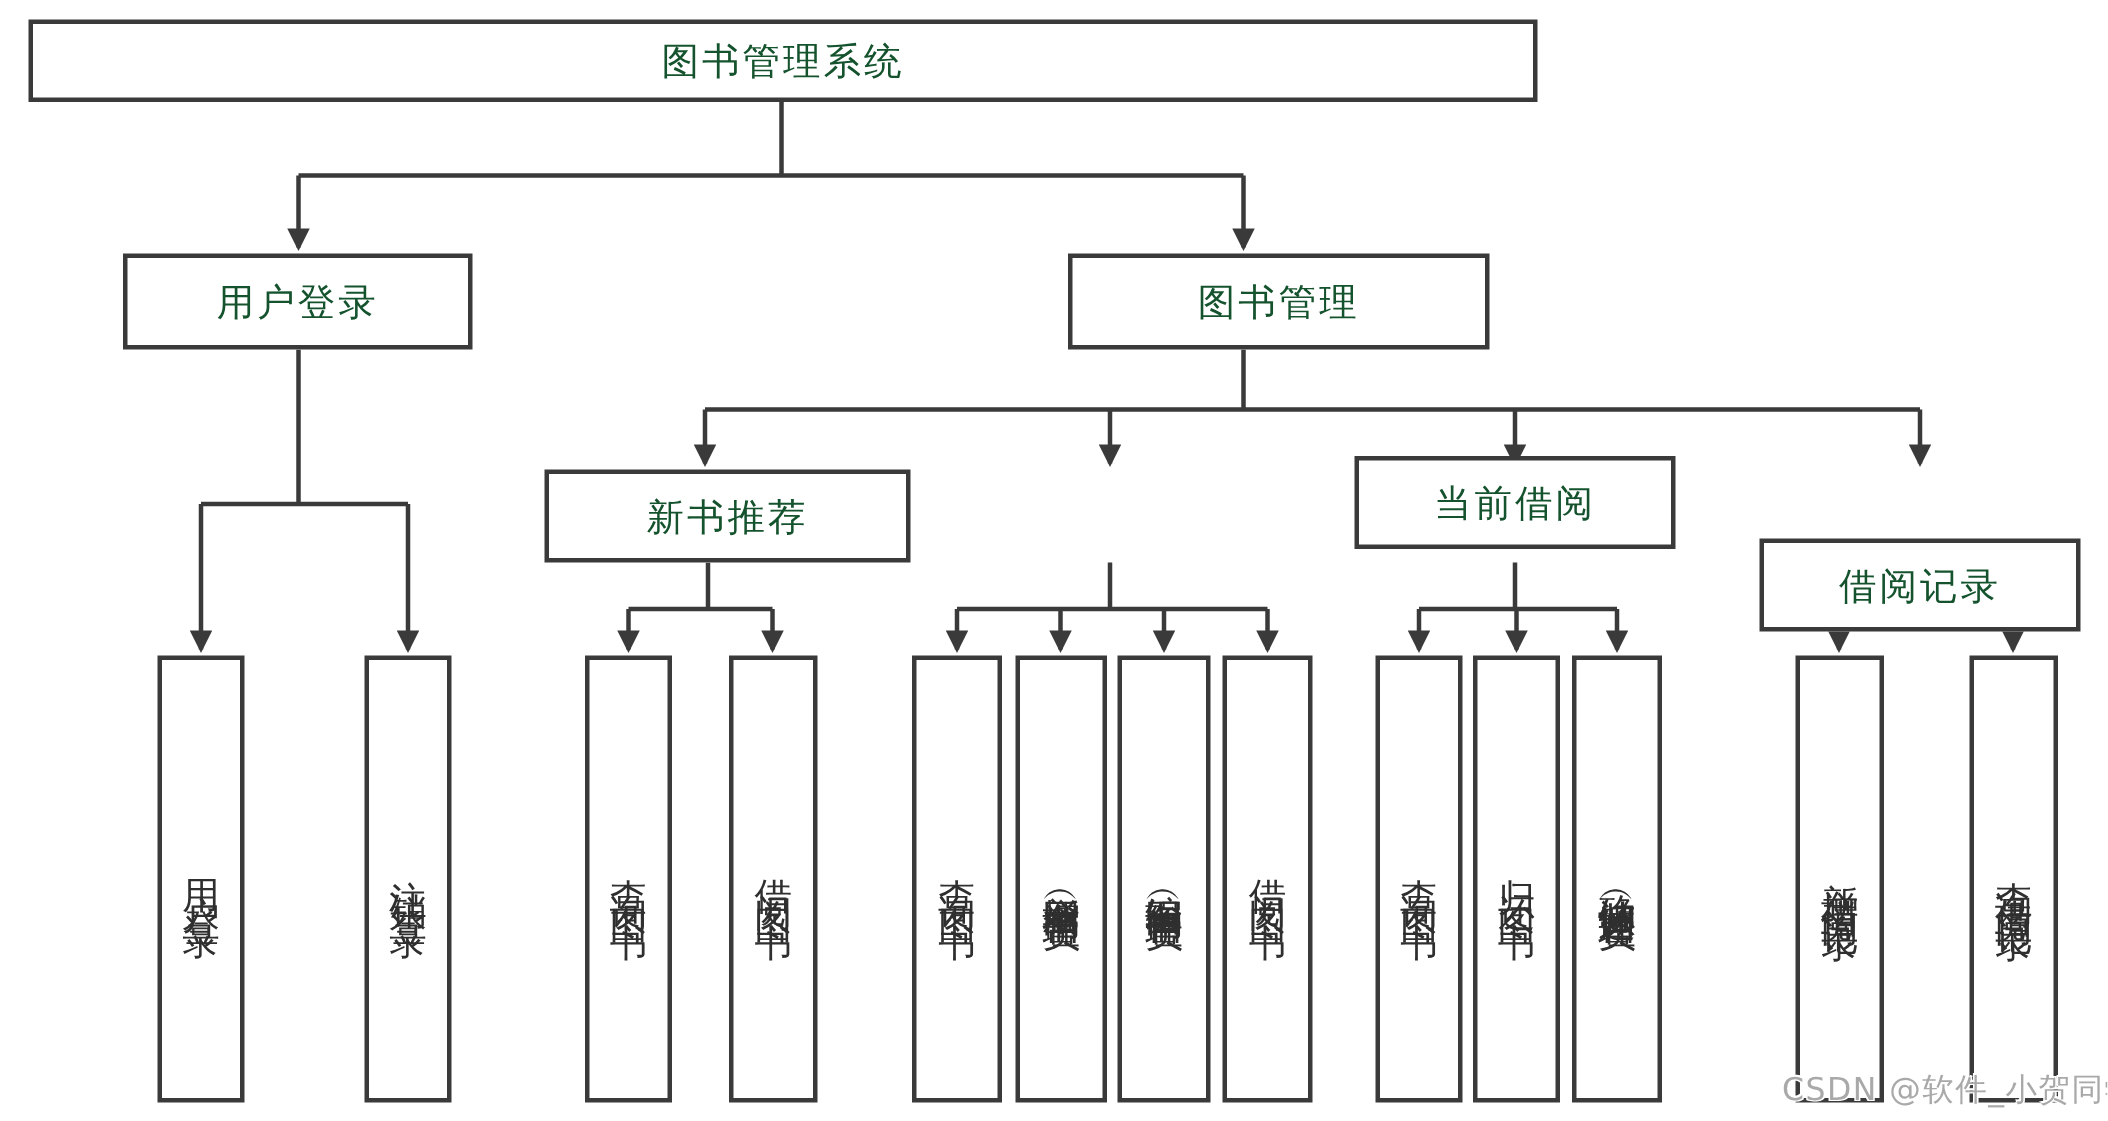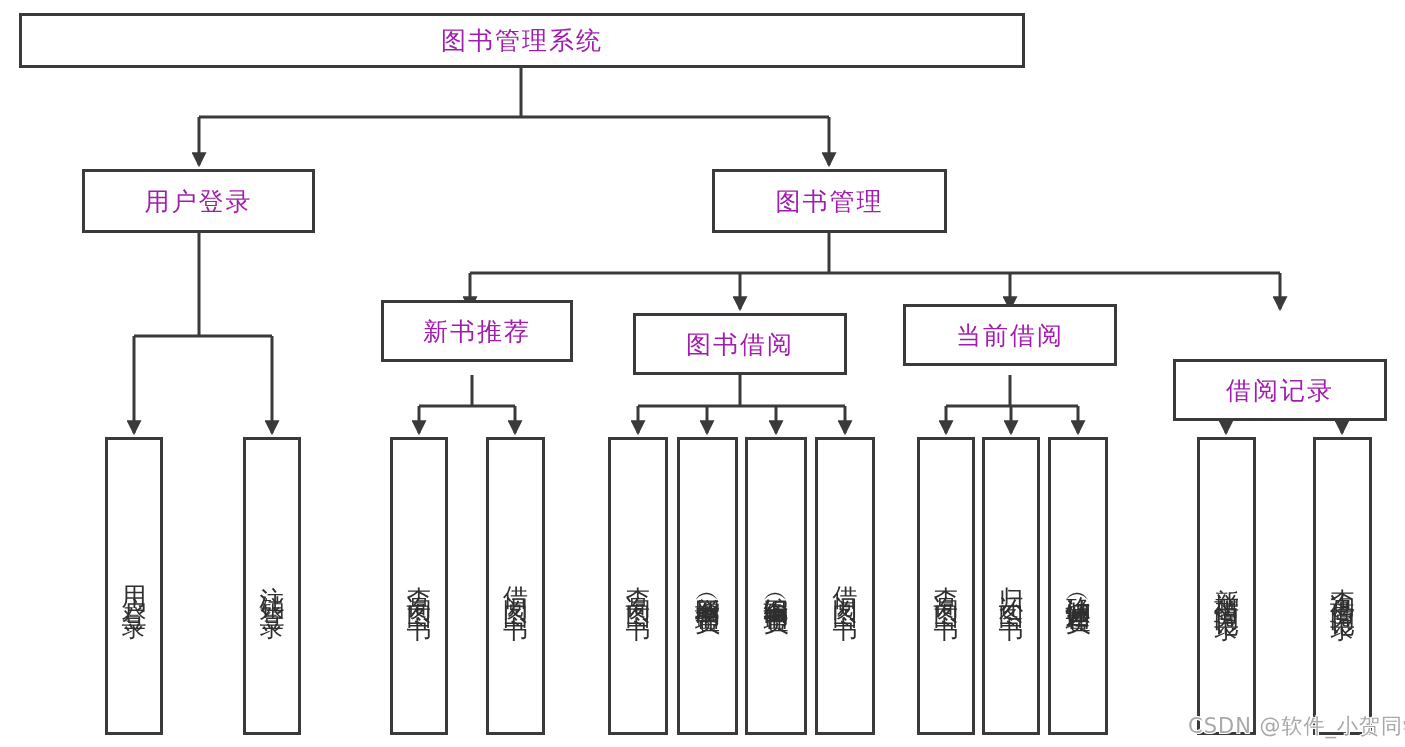--- a/index.html
+++ b/index.html
@@ -13,21 +13,21 @@
   }
   .wires{position:absolute;left:0;top:0;width:1405px;height:747px;}
   .node{
     position:absolute;
     box-sizing:border-box;
     border:3px solid #3a3a3a;
     background:#ffffff;
     display:flex;align-items:center;justify-content:center;
     font-size:25px;
     letter-spacing:2px;
-    color:#a21caf;
+    color:#14532d;
   }
   .leaf{
     position:absolute;
     box-sizing:border-box;
     border:3px solid #3a3a3a;
     background:#ffffff;
     display:flex;align-items:center;justify-content:center;
     font-size:25px;
     top:437px;height:298px;
   }
@@ -98,24 +98,23 @@
       <line x1="1011" y1="406" x2="1011" y2="433" marker-end="url(#arrow)"></line>
       <line x1="1078" y1="406" x2="1078" y2="433" marker-end="url(#arrow)"></line>
       <line x1="1226" y1="406" x2="1226" y2="433" marker-end="url(#arrow)"></line>
       <line x1="1342" y1="406" x2="1342" y2="433" marker-end="url(#arrow)"></line>
     </g>
   </svg>
 
   <div class="node" style="left:19px;top:13px;width:1006px;height:55px;">图书管理系统</div>
 
   <div class="node" style="left:82px;top:169px;width:233px;height:64px;">用户登录</div>
-  <div class="node" style="left:712px;top:169px;width:235px;height:64px;">图书管理</div>
+  <div class="node" style="left:712px;top:169px;width:281px;height:64px;">图书管理</div>
 
-  <div class="node" style="left:363px;top:300px;width:192px;height:62px;margin-left:18px;">新书推荐</div>
-  <div class="node" style="left:633px;top:313px;width:214px;height:62px;">图书借阅</div>
+  <div class="node" style="left:363px;top:313px;width:244px;height:62px;">新书推荐</div>
   <div class="node" style="left:903px;top:304px;width:214px;height:62px;">当前借阅</div>
   <div class="node" style="left:1173px;top:313px;width:214px;height:62px;margin-top:46px;">借阅记录</div>
 
   <div class="leaf sp-wide" style="left:105px;width:58px;">
     <span>用户登录</span>
   </div>
   <div class="leaf sp-wide" style="left:243px;width:58px;">
     <span>注销登录</span>
   </div>
 

